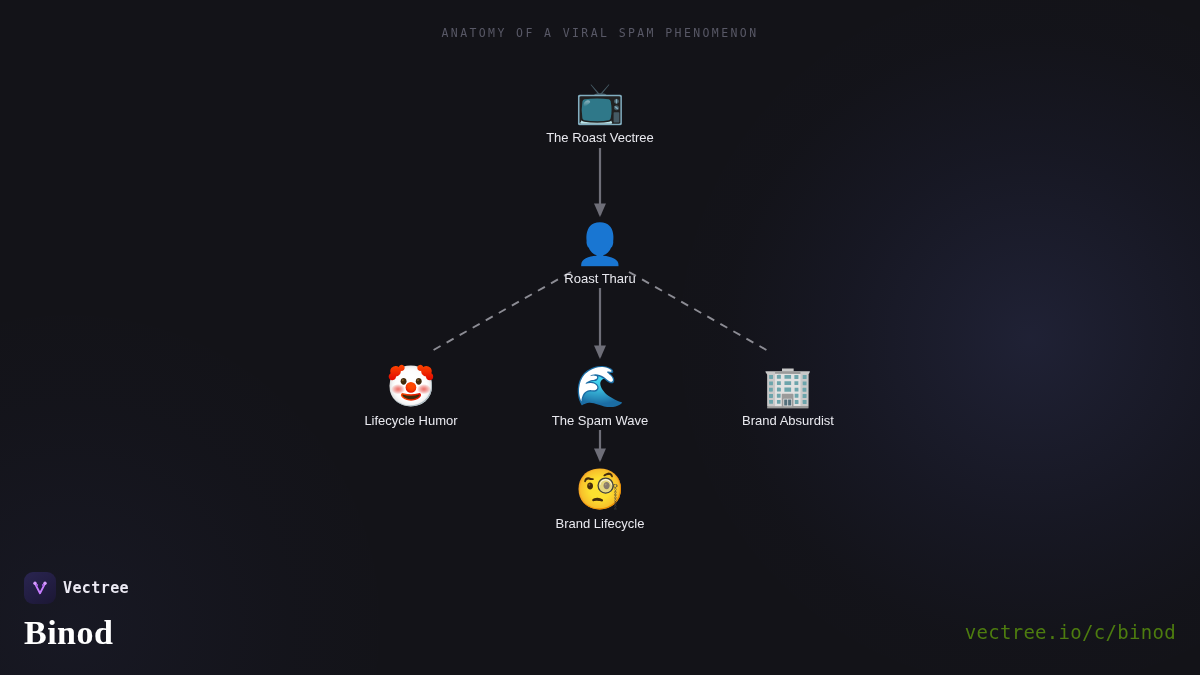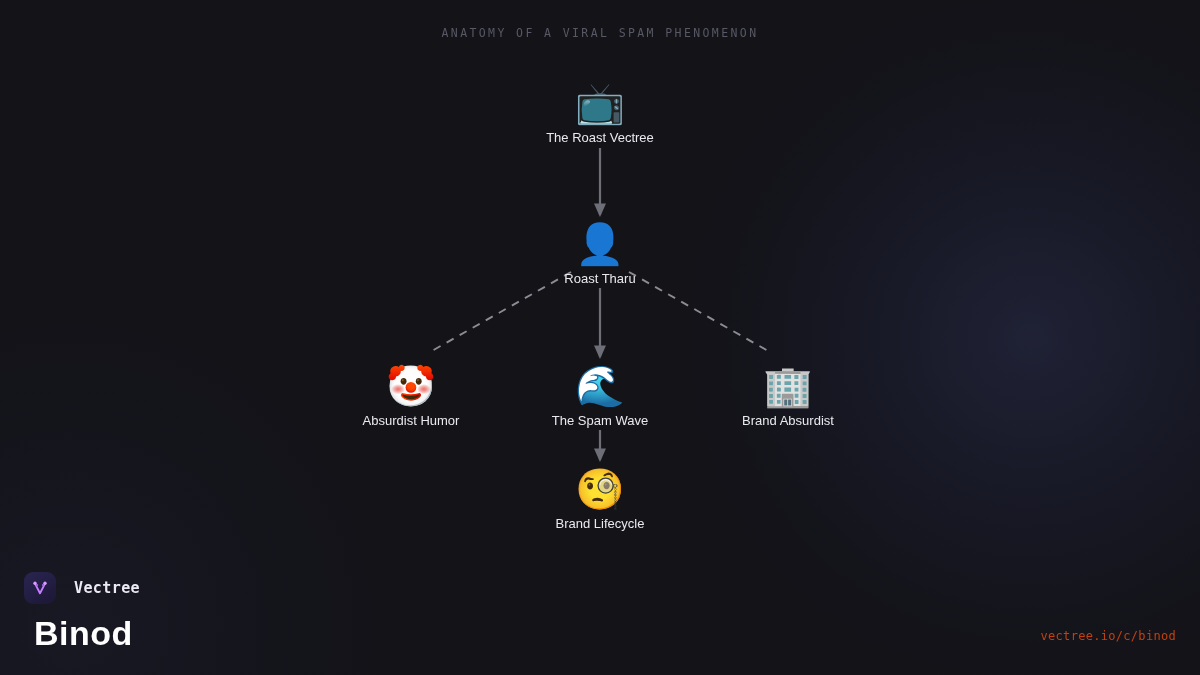--- a/index.html
+++ b/index.html
@@ -104,56 +104,55 @@
   
   #footer-brand {
     position: absolute;
     left: 24px;
     bottom: 22px;
     z-index: 4;
   }
   #brand-row {
     display: flex;
     align-items: center;
-    gap: 18px;
+    gap: 7px;
     margin-bottom: 9px;
   }
   #brand-logo {
     width: 32px;
     height: 32px;
     border-radius: 9px;
     background: linear-gradient(145deg, #2a2550 0%, #221d42 55%, #1b1733 100%);
     display: flex;
     align-items: center;
     justify-content: center;
     flex: 0 0 auto;
   }
   #brand-name {
     font-family: "DejaVu Sans Mono", "Liberation Mono", monospace;
     font-size: 15px;
     font-weight: bold;
     color: #eceaf4;
     letter-spacing: 0.4px;
   }
   #page-heading {
-    font-family: Liberation Sans, sans-serif;
+    font-family: Liberation Serif, serif;
     font-size: 34px;
     font-weight: bold;
     color: #ffffff;
     letter-spacing: 0.5px;
     line-height: 40px;
-    margin-left: 10px;
   }
   #footer-url {
     position: absolute;
     right: 24px;
     bottom: 32px;
     font-family: "DejaVu Sans Mono", "Liberation Mono", monospace;
-    font-size: 12px;
-    color: #c2410c;
+    font-size: 19px;
+    color: #4d7c0f;
     letter-spacing: 0.3px;
     z-index: 4;
   }
 </style>
 </head>
 <body>
 
 <div id="glow-right"></div>
 <div id="glow-left"></div>
 
@@ -184,21 +183,21 @@
     <span class="node-label">The Roast Vectree</span>
   </div>
 
   <div class="node" style="left:600px; top:218px;">
     <span class="node-emoji">👤</span>
     <span class="node-label">Roast Tharu</span>
   </div>
 
   <div class="node" style="left:411px; top:360px;">
     <span class="node-emoji">🤡</span>
-    <span class="node-label">Absurdist Humor</span>
+    <span class="node-label">Lifecycle Humor</span>
   </div>
 
   <div class="node" style="left:600px; top:360px;">
     <span class="node-emoji">🌊</span>
     <span class="node-label">The Spam Wave</span>
   </div>
 
   <div class="node" style="left:788px; top:360px;">
     <span class="node-emoji">🏢</span>
     <span class="node-label">Brand Absurdist</span>

